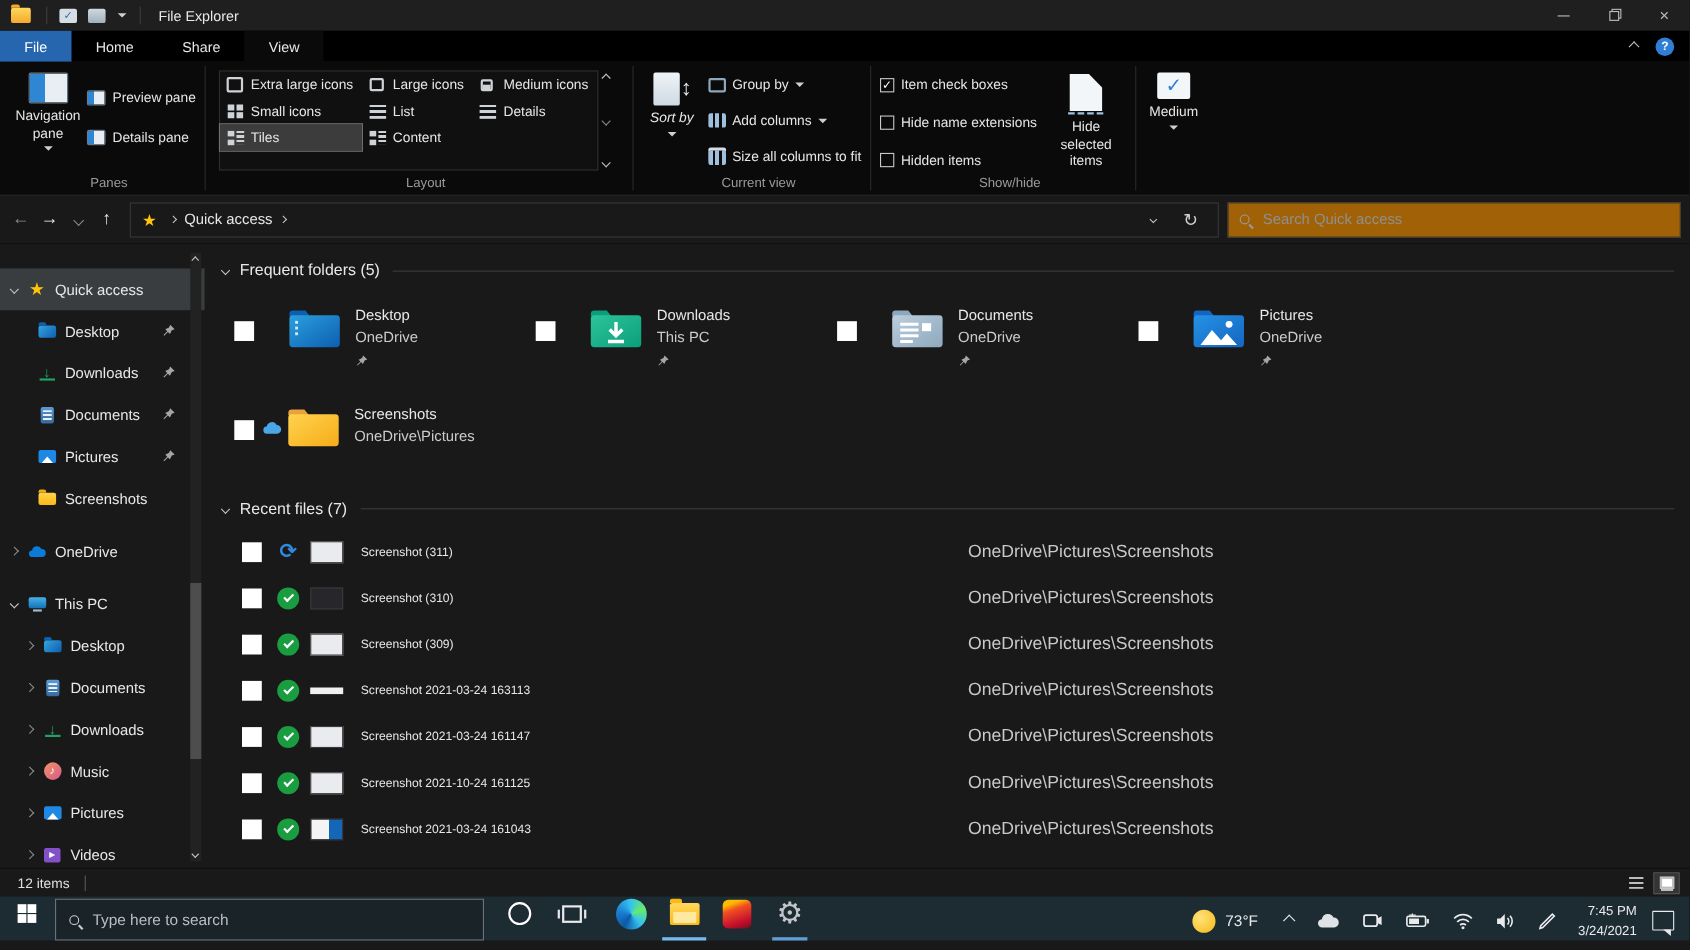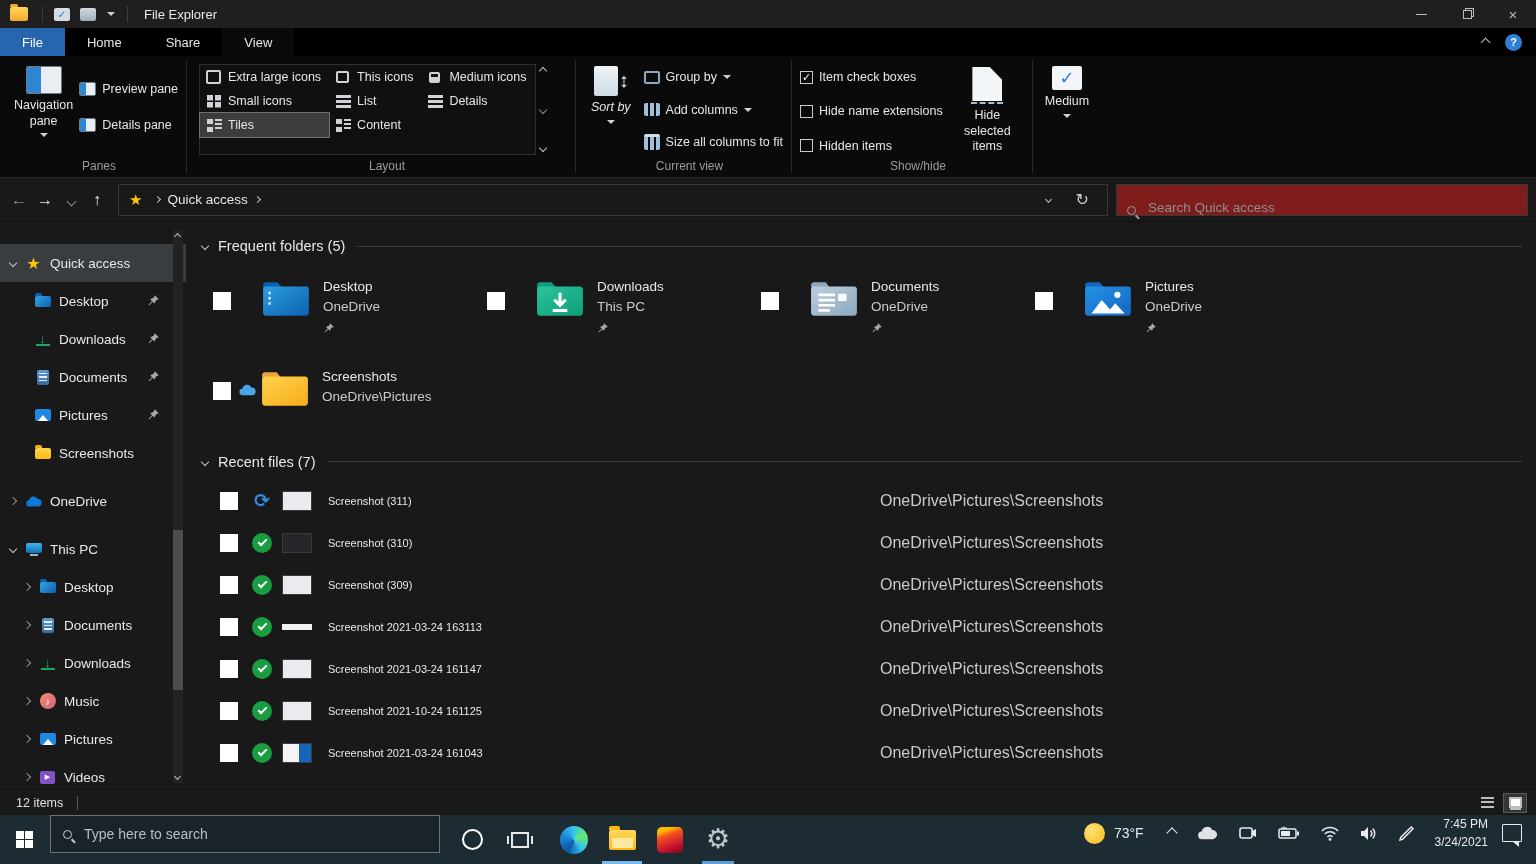--- a/index.html
+++ b/index.html
@@ -106,22 +106,22 @@
   
   .addr-row { height:44px; background:#191919; display:flex; align-items:center; border-bottom:1px solid #101010; }
   .nav-arrow { width:26px; text-align:center; font-size:16px; color:#e8e8e8; }
   .nav-arrow.back { color:#8a8a8a; }
   .addr-box { height:32px; flex:1; margin-left:8px; border:1px solid #383838; background:#191919;
               display:flex; align-items:center; padding:0 8px; color:#e6e6e6; font-size:13.5px; }
   .addr-star { color:#ffc40c; font-size:15px; margin:0 6px 0 2px; }
   .addr-box .chev { margin:0 7px; width:5px; height:5px; }
   .addr-right { margin-left:auto; display:flex; align-items:center; gap:18px; padding-right:10px; }
   .refresh { font-size:16px; color:#d0d0d0; }
-  .search-box { width:412px; height:32px; border:1px solid #383838; background:#7f1d1d; margin:0 8px;
-                display:flex; align-items:flex-end; padding:0 10px; }
+  .search-box { width:412px; height:32px; border:1px solid #383838; background:#a16207; margin:0 8px;
+                display:flex; align-items:center; padding:0 10px; }
   .mag { width:9px; height:9px; border:1.6px solid #9a9a9a; border-radius:50%; position:relative; flex:none; }
   .mag::after { content:""; position:absolute; width:5px; height:1.6px; background:#9a9a9a;
                 transform:rotate(45deg); left:7px; top:9px; }
   .search-box input, .tb-search input { flex:1; background:transparent; border:none; outline:none;
                 color:#ddd; font-size:13.5px; margin-left:12px; font-family:inherit; }
   .search-box input::placeholder { color:#8f8f8f; }
 
   
   .main { display:flex; height:567px; }
   .sidebar { width:186px; position:relative; padding-top:22px; flex:none; font-size:13.5px; color:#e8e8e8; }
@@ -198,21 +198,21 @@
   .statusbar { height:26px; display:flex; align-items:center; font-size:12.5px; color:#e0e0e0;
                background:#191919; border-top:1px solid #101010; padding:0 10px 0 16px; }
   .sb-div { width:1px; height:14px; background:#5a5a5a; margin-left:14px; }
   .view-btns { margin-left:auto; display:flex; gap:6px; }
   .vbtn { width:22px; height:18px; display:flex; align-items:center; justify-content:center; }
   .vbtn.sel { background:#353535; outline:1px solid #5a5a5a; }
   .v-lines { width:13px; height:11px; background:repeating-linear-gradient(#bdbdbd 0 2px,transparent 2px 4.5px); }
   .v-box { width:13px; height:11px; border:2px solid #bdbdbd; background:#fff; box-shadow:0 3px 0 -1px #bdbdbd; }
 
   
-  .taskbar { height:50px; background:#1d2b33; display:flex; align-items:flex-start; color:#e8eaec; }
+  .taskbar { height:40px; background:#1d2b33; display:flex; align-items:flex-end; color:#e8eaec; }
   .start { width:48px; height:49px; display:flex; align-items:center; justify-content:center; }
   .winlogo { width:17px; height:17px; display:grid; grid-template-columns:8px 8px; grid-template-rows:8px 8px; gap:1px; }
   .winlogo i { background:#fff; }
   .tb-search { width:390px; height:38px; background:#1a2428; border:1px solid #68727a;
                display:flex; align-items:center; padding:0 12px; margin-left:2px; }
   .tb-search .mag { border-color:#c9ced1; }
   .tb-search .mag::after { background:#c9ced1; }
   .tb-search input::placeholder { color:#b9bfc3; font-size:14px; }
   .tb-btn { width:48px; height:49px; display:flex; align-items:center; justify-content:center; position:relative; }
   .tb-btn .underline { position:absolute; bottom:0; height:3px; background:#76b9ed; left:4px; right:4px; }
@@ -320,21 +320,21 @@
                   <span class="lay-tiles" style="display:block;"></span>
                 </span>
               <span>Tiles</span>
             </div>
           </div>
           <div class="gcol">
             <div class="gitem">
               <span class="lay-ico">
                   <span class="lay-box b-md" style="display:block;"></span>
                 </span>
-              <span>This icons</span>
+              <span>Large icons</span>
             </div>
             <div class="gitem">
               <span class="lay-ico">
                   <span class="lay-lines" style="display:block;"></span>
                 </span>
               <span>List</span>
             </div>
             <div class="gitem">
               <span class="lay-ico">
                   <span class="lay-tiles" style="display:block;"></span>

